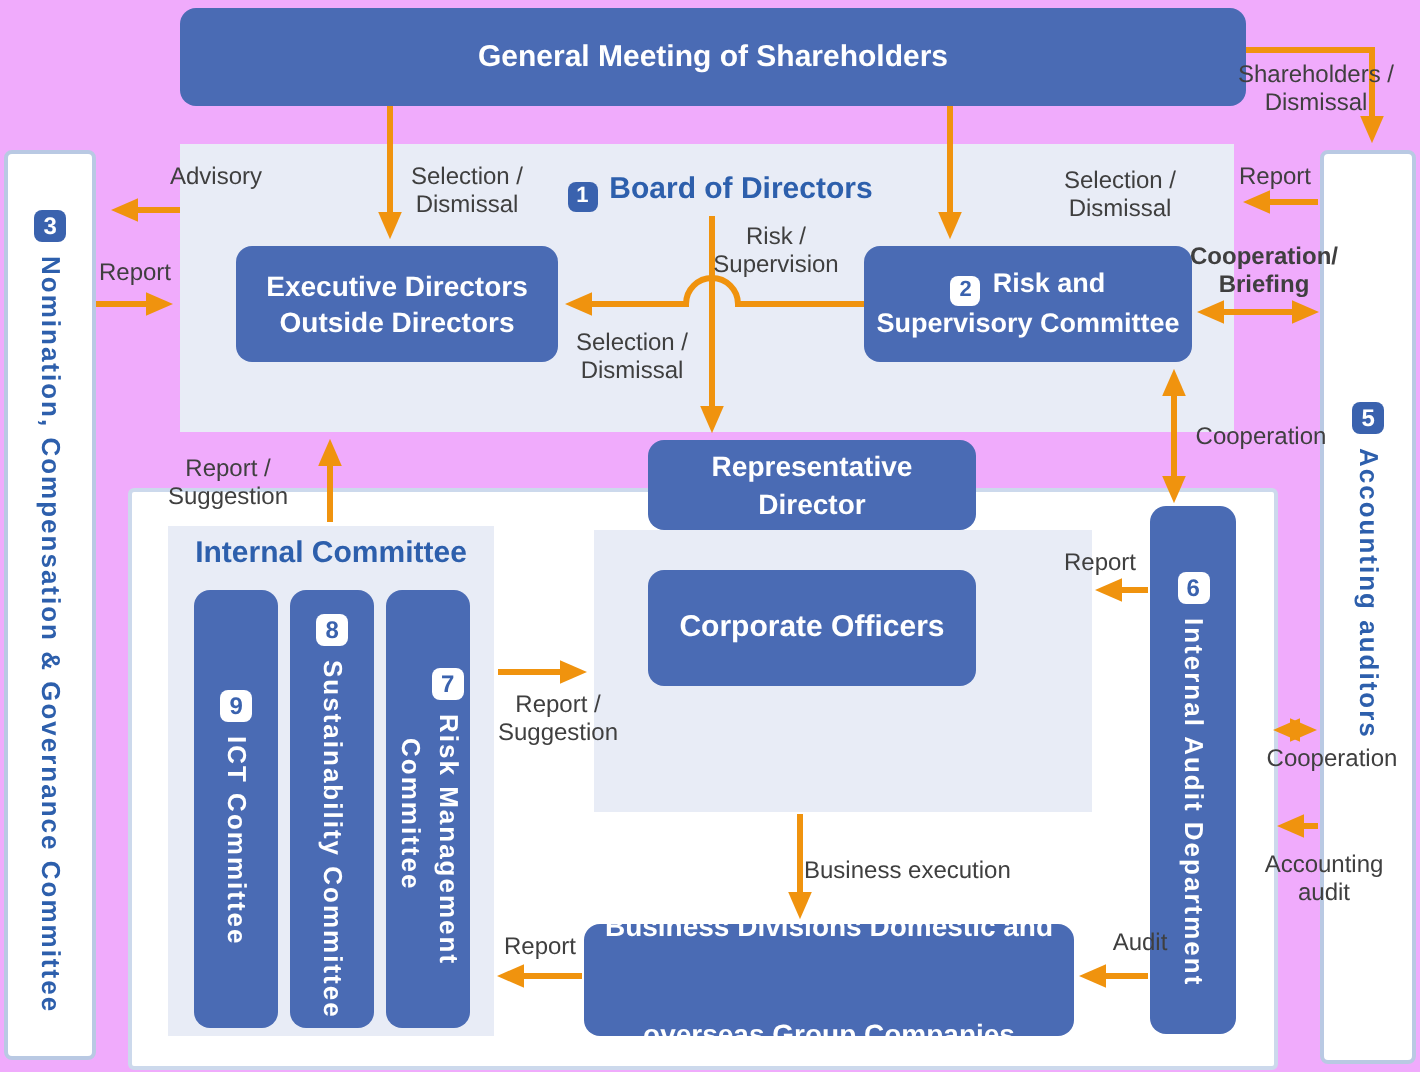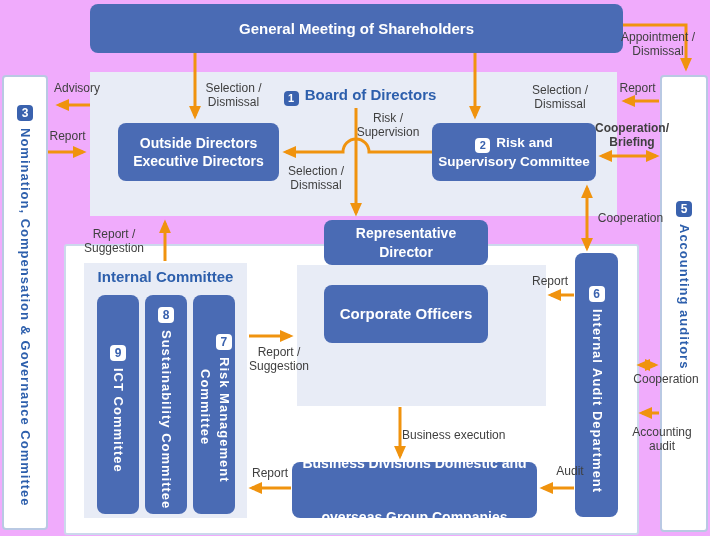--- a/index.html
+++ b/index.html
@@ -77,22 +77,22 @@
 
   <div class="bluebox" style="left:90px;top:4px;width:533px;height:49px;font-size:15px;">
     <span>General Meeting of Shareholders</span>
   </div>
 
   <div class="title" style="left:250px;top:86px;width:220px;">
     <span class="badge">1</span><span>Board of Directors</span>
   </div>
 
   <div class="bluebox" style="left:118px;top:123px;width:161px;height:58px;font-size:14px;">
+    <span>Executive Directors</span>
     <span>Outside Directors</span>
-    <span>Executive Directors</span>
   </div>
 
   <div class="bluebox" style="left:432px;top:123px;width:164px;height:58px;font-size:13.5px;">
     <span><span class="badge inv">2</span><span>Risk and</span></span>
     <span>Supervisory Committee</span>
   </div>
 
   <div class="bluebox" style="left:324px;top:220px;width:164px;height:45px;font-size:14px;">
     <span>Representative</span>
     <span>Director</span>
@@ -127,33 +127,33 @@
   </div>
 
   <div class="whitebox center-col" style="left:660px;top:75px;width:48px;height:457px;display:flex;justify-content:flex-start;align-items:center;padding-top:122px;box-sizing:border-box;">
     <div class="vtext" style="color:#2d5fac;"><span class="vbadge blue">5</span><span>Accounting auditors</span></div>
   </div>
 
   <div class="bluebox center-col" style="left:575px;top:253px;width:43px;height:264px;justify-content:flex-start;padding-top:8px;box-sizing:border-box;">
     <div class="vtext vboxinner"><span class="vbadge">6</span><span>Internal Audit Department</span></div>
   </div>
 
-  <div class="lbl" style="left:46px;top:81px;width:62px;">Advisory</div>
+  <div class="lbl" style="left:46px;top:81px;width:62px;padding-left:31px;">Advisory</div>
   <div class="lbl" style="left:40px;top:129px;width:55px;">Report</div>
 
   <div class="lbl" style="left:186px;top:81px;width:95px;">
     <div>Selection /</div>
     <div>Dismissal</div>
   </div>
   <div class="lbl" style="left:516px;top:83px;width:88px;">
     <div>Selection /</div>
     <div>Dismissal</div>
   </div>
   <div class="lbl" style="left:608px;top:30px;width:100px;">
-    <div>Appointment /</div>
+    <div>Shareholders /</div>
     <div>Dismissal</div>
   </div>
   <div class="lbl" style="left:610px;top:81px;width:55px;">Report</div>
   <div class="lbl" style="left:590px;top:121px;width:84px;font-weight:bold;">
     <div>Cooperation/</div>
     <div>Briefing</div>
   </div>
   <div class="lbl" style="left:342px;top:111px;width:92px;">
     <div>Risk /</div>
     <div>Supervision</div>

